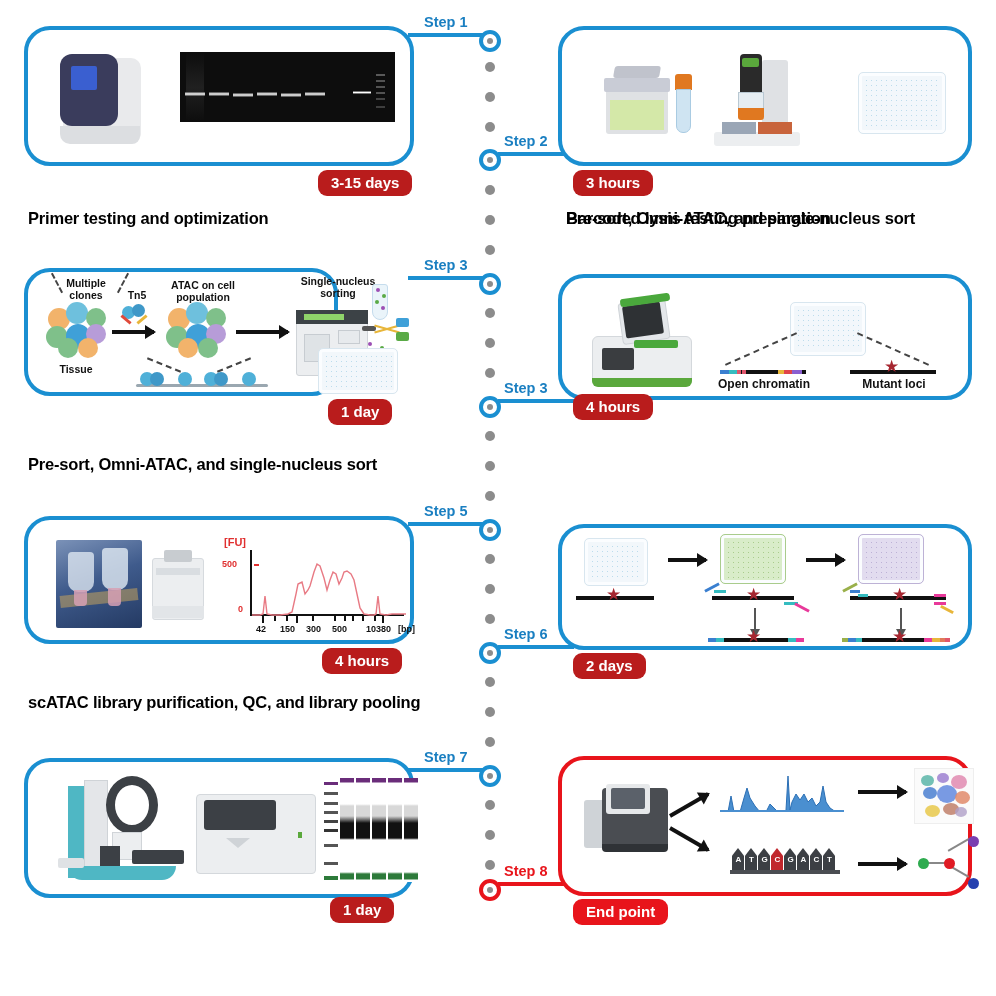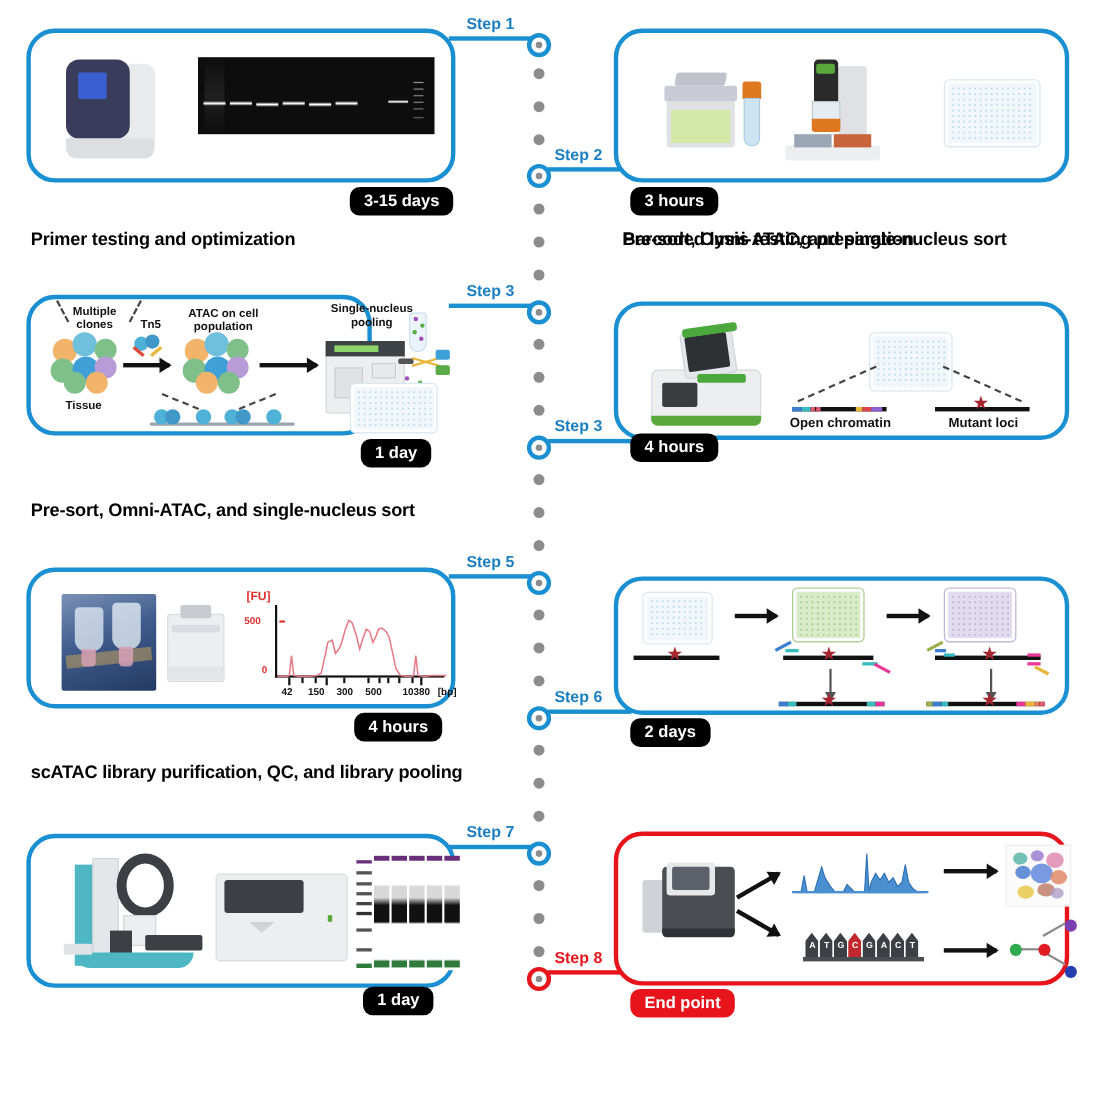--- a/index.html
+++ b/index.html
@@ -20,21 +20,21 @@
 
   .step-label{position:absolute;font-size:14.5px;font-weight:bold;color:#1a7fc1;white-space:nowrap;}
   .step-label.end{color:#e8141b;}
   .step-arm{position:absolute;height:4px;background:#1a8fd1;}
   .step-arm.end{background:#e8141b;}
 
   
   .panel{position:absolute;border:4px solid #1a8fd1;border-radius:26px;background:#ffffff;box-sizing:border-box;}
   .panel.end{border-color:#e8141b;}
 
-  .badge{position:absolute;background:#000000;color:#fff;font-size:15px;font-weight:bold;
+  .badge{position:absolute;background:#b91c1c;color:#fff;font-size:15px;font-weight:bold;
          border-radius:9px;padding:4px 13px 5px 13px;white-space:nowrap;line-height:1.15;}
   .badge.end{background:#e8141b;}
 
   .caption{position:absolute;font-size:16.5px;font-weight:bold;color:#000;line-height:1.16;width:400px;letter-spacing:-0.2px;}
 
   
   .art{position:absolute;}
   .rt{position:absolute;box-sizing:border-box;}
 
   
@@ -252,21 +252,21 @@
     <div class="rt" style="left:108px;top:112px;width:132px;height:3px;background:#9aa7b0;border-radius:2px"></div>
     <div class="cell" style="left:112px;top:100px;width:14px;height:14px;background:#4fb0d8"></div>
     <div class="cell" style="left:122px;top:100px;width:14px;height:14px;background:#3f98c8"></div>
     <div class="cell" style="left:150px;top:100px;width:14px;height:14px;background:#4fb0d8"></div>
     <div class="cell" style="left:176px;top:100px;width:14px;height:14px;background:#4fb0d8"></div>
     <div class="cell" style="left:186px;top:100px;width:14px;height:14px;background:#3f98c8"></div>
     <div class="cell" style="left:214px;top:100px;width:14px;height:14px;background:#4fb0d8"></div>
 
     <div class="arrow" style="left:208px;top:58px;width:52px"></div>
 
-    <div class="lbl" style="left:262px;top:4px;width:96px">Single-nucleus pooling</div>
+    <div class="lbl" style="left:262px;top:4px;width:96px">Single-nucleus sorting</div>
 
     <div class="rt" style="left:268px;top:38px;width:72px;height:66px;background:#eceef0;border:1px solid #d0d4d8;box-sizing:border-box;border-radius:3px"></div>
     <div class="rt" style="left:268px;top:38px;width:72px;height:14px;background:#3c4246"></div>
     <div class="rt" style="left:276px;top:42px;width:40px;height:6px;background:#8fd46a"></div>
     <div class="rt" style="left:276px;top:62px;width:26px;height:28px;background:#dfe3e6;border:1px solid #c7ccd1;box-sizing:border-box"></div>
     <div class="rt" style="left:310px;top:58px;width:22px;height:14px;background:#e7eaed;border:1px solid #c7ccd1;box-sizing:border-box"></div>
     <div class="rt" style="left:310px;top:78px;width:22px;height:14px;background:#e7eaed;border:1px solid #c7ccd1;box-sizing:border-box"></div>
 
     <div class="rt" style="left:344px;top:12px;width:16px;height:36px;background:#eaf4fa;border:1px solid #c5dced;box-sizing:border-box;border-radius:3px 3px 8px 8px"></div>
     <div class="cell" style="left:348px;top:16px;width:4px;height:4px;background:#9c4fb4"></div>

